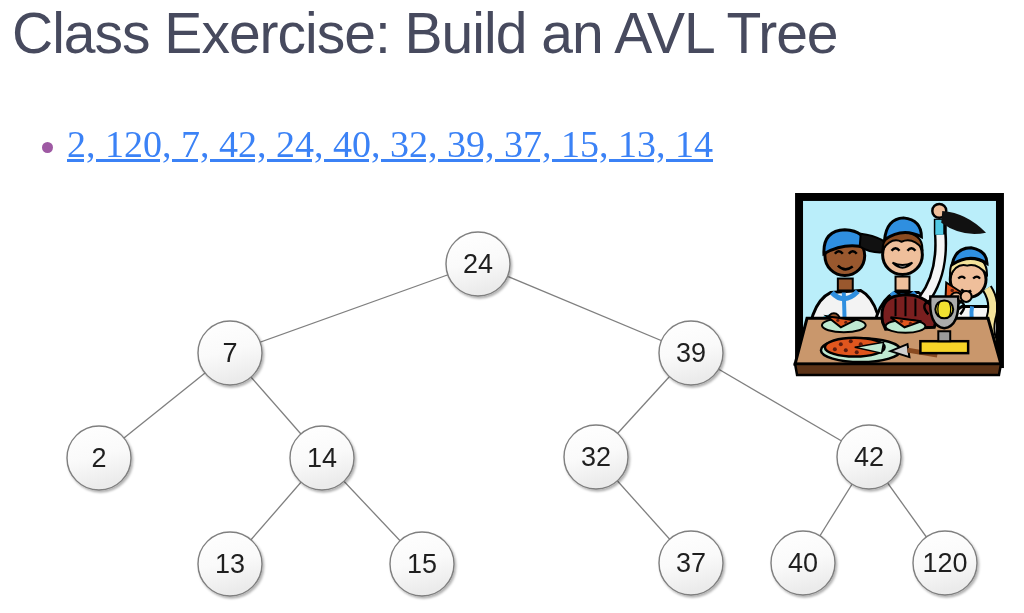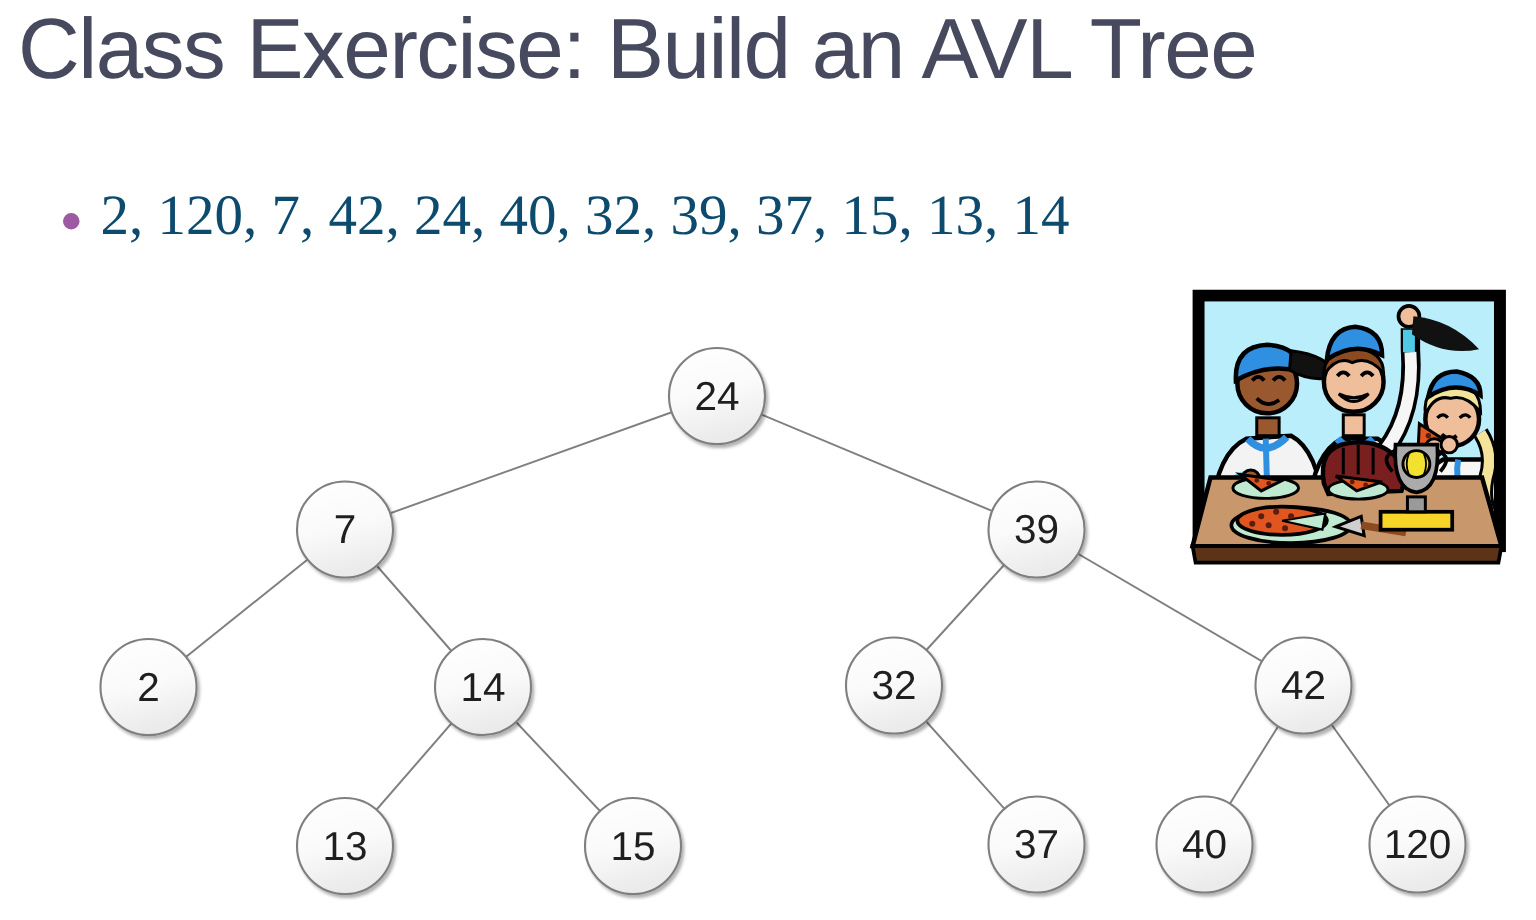--- a/index.html
+++ b/index.html
@@ -18,21 +18,21 @@
 </style>
 </head>
 <body>
 
 <div class="slide">
 
   <div class="title" style="color: rgb(71, 74, 94);">Class Exercise: Build an AVL Tree</div>
 
   <div class="bullet-row">
     <span class="bullet-dot" style="background: rgb(158, 89, 163);"></span>
-    <span class="bullet-text" style="color: #0c4a6e;">2, 120, 7, 42, 24, 40, 32, 39, 37, 15, 13, 14</span>
+    <span class="bullet-text" style="color: #3b82f6; text-decoration: underline;">2, 120, 7, 42, 24, 40, 32, 39, 37, 15, 13, 14</span>
   </div>
 
   <svg class="tree-svg" width="1024" height="613" viewBox="0 0 1024 613">
     <defs>
       <linearGradient id="nodeGrad" x1="0" y1="0" x2="0.25" y2="1">
         <stop offset="0" stop-color="#ffffff"></stop>
         <stop offset="0.55" stop-color="#fafafa"></stop>
         <stop offset="1" stop-color="#ebebeb"></stop>
       </linearGradient>
       <filter id="nodeShadow" x="-30%" y="-30%" width="160%" height="160%">

